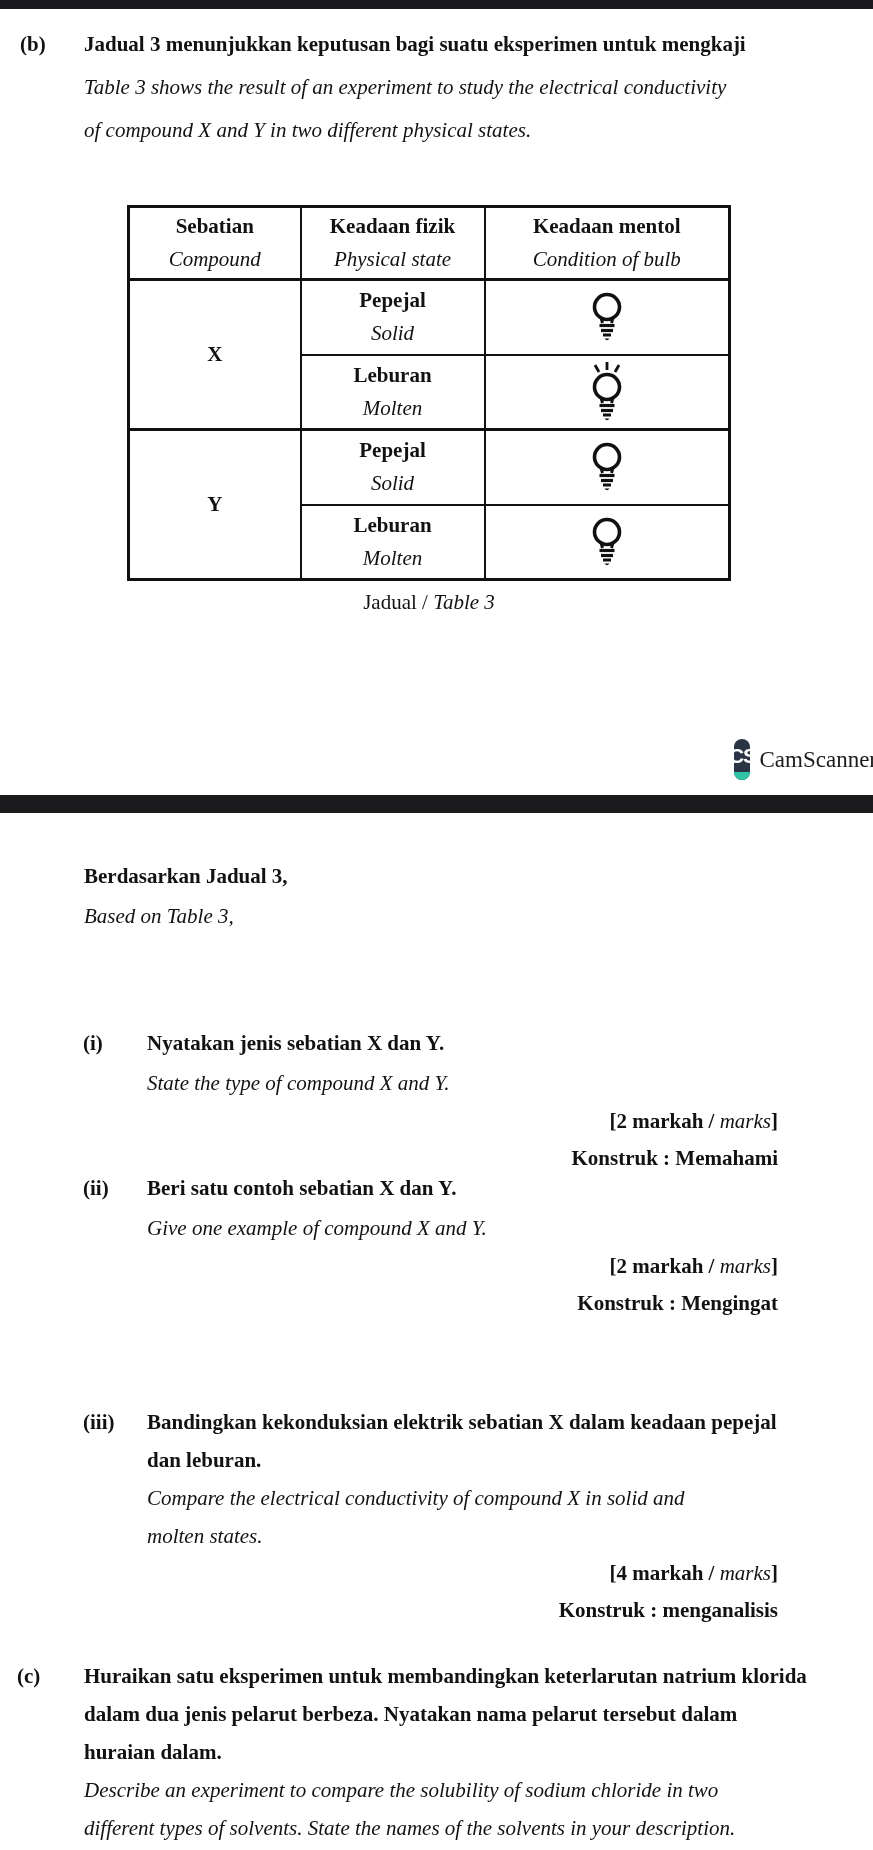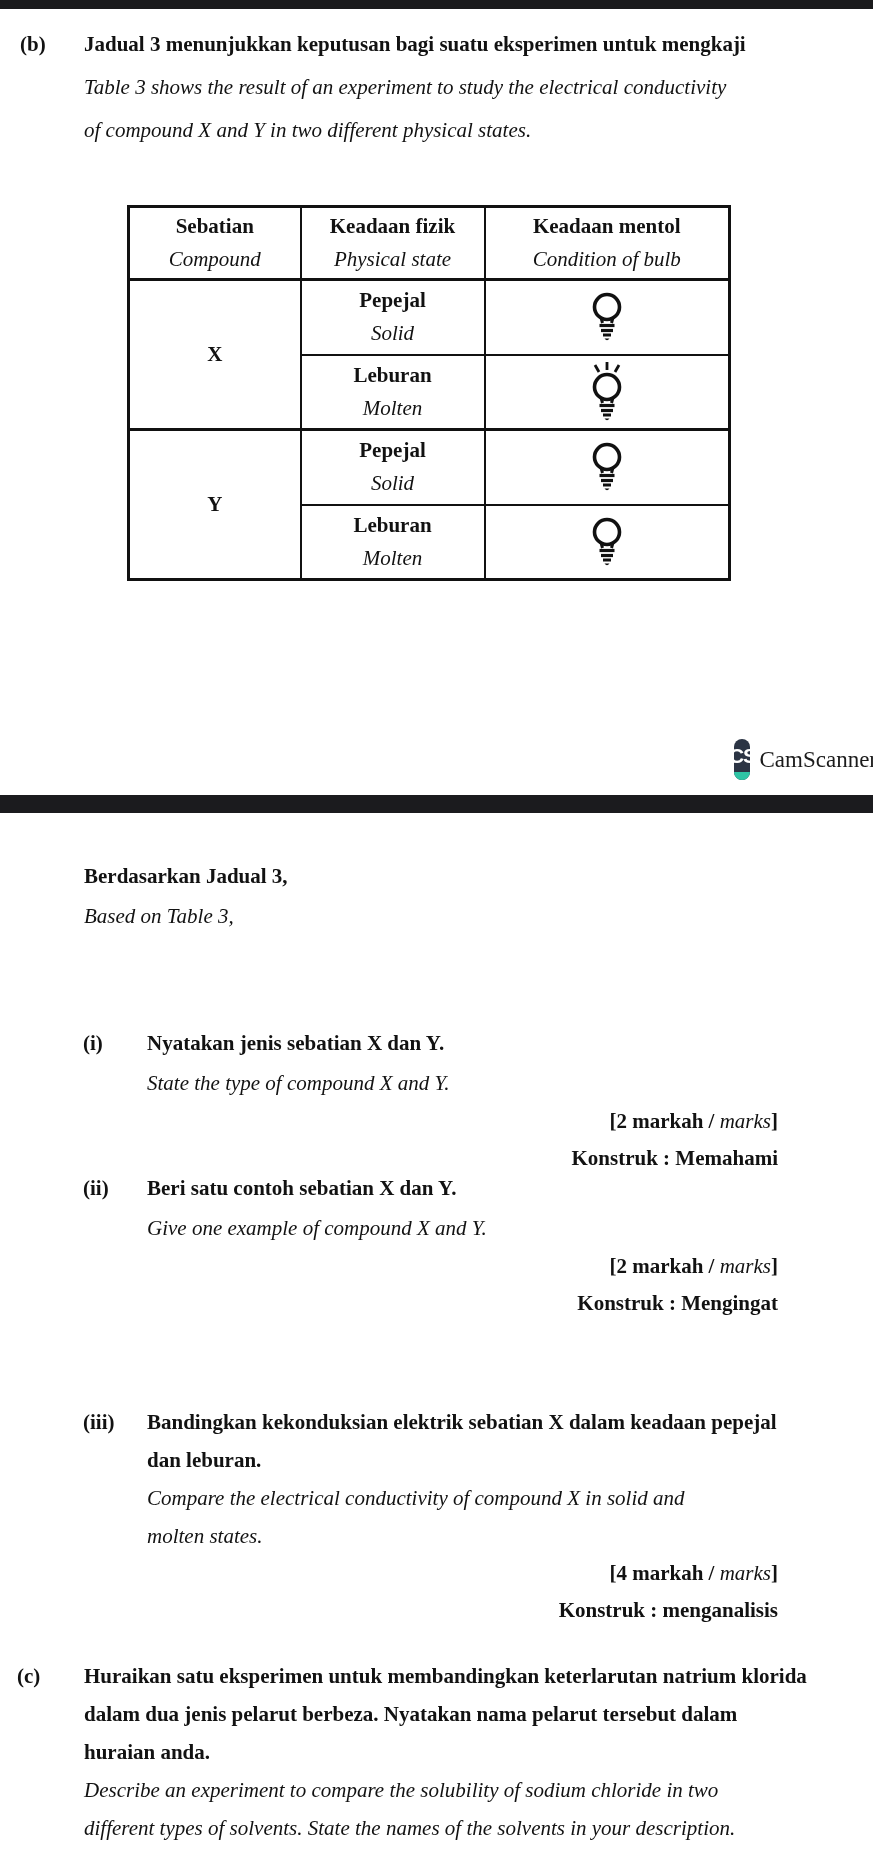--- a/index.html
+++ b/index.html
@@ -159,20 +159,23 @@
           <line x1="14.5" y1="34.5" x2="29.5" y2="34.5" stroke="#111" stroke-width="3.2"></line>
           <line x1="16" y1="39.5" x2="28" y2="39.5" stroke="#111" stroke-width="3.2"></line>
           <line x1="18" y1="44" x2="26" y2="44" stroke="#111" stroke-width="3"></line>
           <path d="M19.5 47.5 Q22 51 24.5 47.5 Z" fill="#111"></path>
         </svg>
       </td>
     </tr>
   </tbody>
     </table>
 
+  <div class="caption">
+    <span class="my" style="font-weight:normal">Jadual / </span><span class="en">Table 3</span>
+  </div>
 
   <div class="cs-row">
     <div class="cs-icon">
       <span>CS</span>
       <div class="cs-strip"></div>
     </div>
     <span class="cs-name">CamScanner</span>
   </div>
 
   <div class="band"></div>
@@ -218,19 +221,19 @@
     </div>
     <div class="marksline"><span>[4 markah / </span><span class="it">marks</span><span>]</span></div>
     <div class="konstrukline">Konstruk : menganalisis</div>
   </div>
 
   <div class="qc">
     <div class="qc-label">(c)</div>
     <div>
       <div class="my nowrap">Huraikan satu eksperimen untuk membandingkan keterlarutan natrium klorida</div>
       <div class="my nowrap">dalam dua jenis pelarut berbeza. Nyatakan nama pelarut tersebut dalam</div>
-      <div class="my nowrap">huraian anda.</div>
+      <div class="my nowrap">huraian dalam.</div>
       <div class="en nowrap">Describe an experiment to compare the solubility of sodium chloride in two</div>
       <div class="en nowrap">different types of solvents. State the names of the solvents in your description.</div>
     </div>
   </div>
 
 </div>
 
 </body></html>

